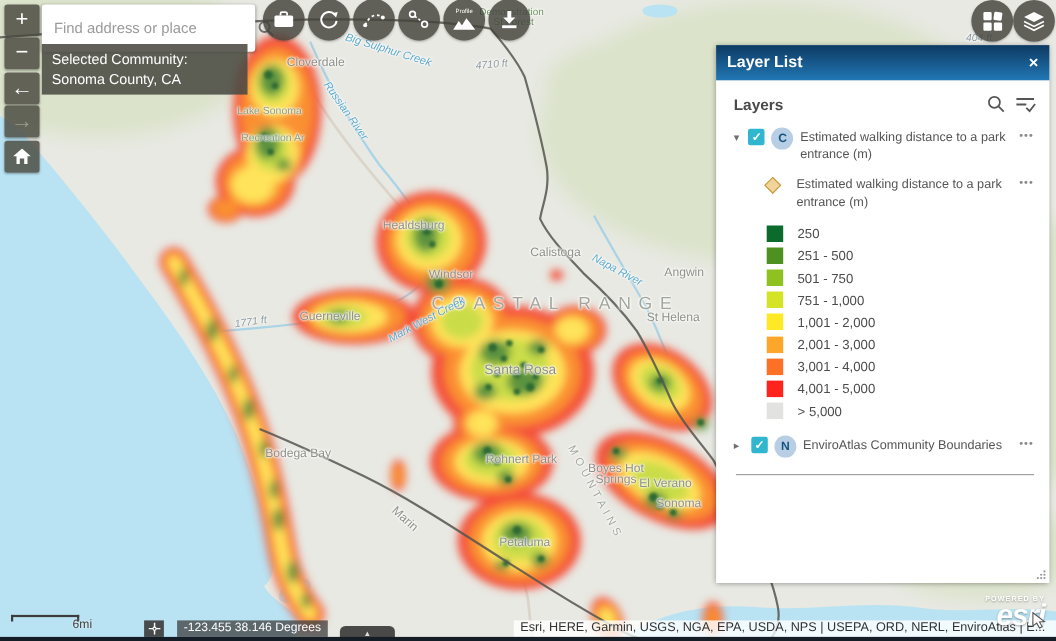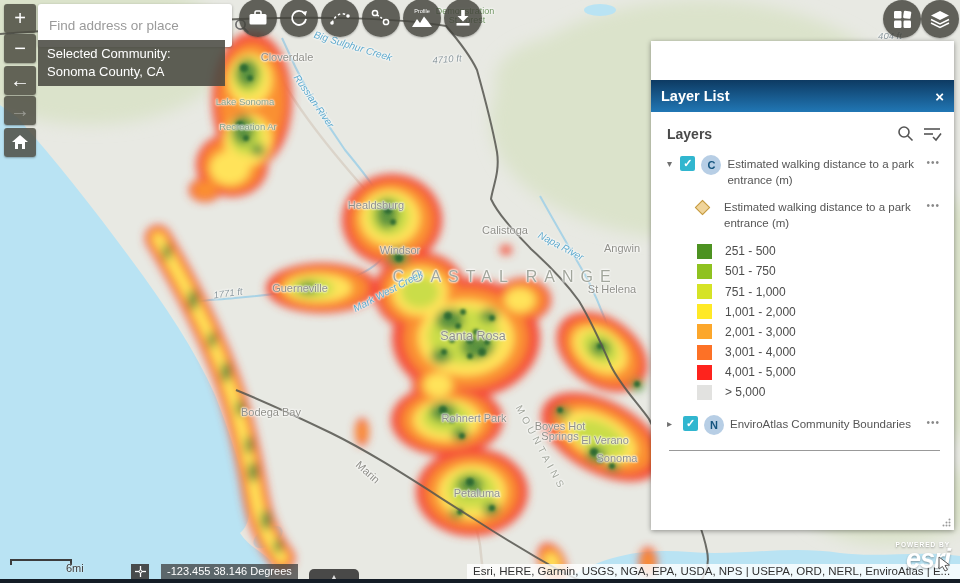--- a/index.html
+++ b/index.html
@@ -41,21 +41,21 @@
   
   .circ { position:absolute; top:-1px; width:38px; height:38px; border-radius:50%; background:rgba(66,66,58,.82);
           display:flex; flex-direction:column; align-items:center; justify-content:center; cursor:pointer;
           box-shadow:0 1px 2px rgba(0,0,0,.25); }
   .circ .plabel { color:#fff; font-size:5.5px; margin-bottom:1px; }
 
   
   .panel { position:absolute; left:651px; top:41px; width:303px; height:489px; background:#fff;
            box-shadow:0 1px 5px rgba(0,0,0,.4); }
   .panel-header { height:29px; background:linear-gradient(#0d3a62,#2177b5); color:#fff; display:flex;
-                  align-items:center; padding:16px 10px; font-size:14.5px; font-weight:bold;margin-top:39px; }
+                  align-items:center; padding:16px 10px; font-size:14.5px; font-weight:bold; }
   .panel-close { margin-left:auto; font-size:15px; font-weight:bold; cursor:pointer; }
   .panel-body { padding:13px 12px 0 16px; font-size:11.5px; color:#555; }
   .layers-row { display:flex; align-items:center; margin-bottom:13px; }
   .layers-title { font-size:14px; font-weight:bold; color:#4a4a4a; }
   .layers-icons { margin-left:auto; display:flex; gap:9px; }
   .layer-row { display:flex; align-items:flex-start; gap:6px; margin-bottom:8px; position:relative; padding-right:24px; }
   .exp { width:10px; color:#707070; font-size:10px; margin-top:3px; cursor:pointer; }
   .checkbox { width:15px; height:15px; min-width:15px; background:#31b6cf; border-radius:2px; color:#fff;
               font-size:11px; font-weight:bold; display:flex; align-items:center; justify-content:center;
               margin-top:1px; cursor:pointer; }
@@ -274,21 +274,21 @@
       <g fill="none" stroke="#55554f" stroke-width="2" opacity=".85">
         <path d="M0,34 C80,28 160,22 240,19 C320,16 400,18 446,26 C458,40 470,55 477,70 C484,95 492,125 497,152 C500,172 493,186 491,199 C499,216 516,233 531,249 C551,267 566,283 579,301 C591,321 601,343 611,366 C621,386 636,401 649,419 C659,439 670,460 683,484 C693,507 703,530 707,551 C710,566 705,576 699,583"></path>
         <path d="M236,390 C270,404 300,418 331,433 C378,456 426,489 474,519 C505,539 535,557 562,572 C573,578 582,581 590,583"></path>
       </g>
     </svg>
 
     <span class="mlabel" style="left:287px; top:57px;">Cloverdale</span>
     <span class="mlabel lake" style="left:245px; top:101px;">Lake Sonoma</span>
     <span class="mlabel lake" style="left:248px; top:126px;">Recreation Ar</span>
     <span class="mlabel" style="left:376px; top:205px;">Healdsburg</span>
-    <span class="mlabel" style="left:400px; top:250px;">Windsor</span>
+    <span class="mlabel" style="left:410px; top:250px;">Windsor</span>
     <span class="mlabel" style="left:300px; top:288px;">Guerneville</span>
     <span class="mlabel" style="left:505px; top:230px;">Calistoga</span>
     <span class="mlabel" style="left:622px; top:248px;">Angwin</span>
     <span class="mlabel" style="left:612px; top:289px;">St Helena</span>
     <span class="mlabel big" style="left:473px; top:336px;">Santa Rosa</span>
     <span class="mlabel" style="left:474px; top:418px;">Rohnert Park</span>
     <span class="mlabel" style="left:560px; top:426px;">Boyes Hot</span>
     <span class="mlabel" style="left:560px; top:436px;">Springs</span>
     <span class="mlabel" style="left:605px; top:440px;">El Verano</span>
     <span class="mlabel" style="left:617px; top:458px;">Sonoma</span>
@@ -429,20 +429,24 @@
       </div>
 
       <div class="sub-row">
         <span class="diamond"></span>
         <span class="lname" style="max-width:190px;">Estimated walking distance to a park entrance (m)</span>
         <span class="dots">•••</span>
       </div>
 
       <div class="legend">
         <div class="legend-row">
+            <span class="swatch" style="background-color: rgb(10, 107, 45);"></span>
+            <span>250</span>
+          </div>
+        <div class="legend-row">
             <span class="swatch" style="background-color: rgb(77, 146, 33);"></span>
             <span>251 - 500</span>
           </div>
         <div class="legend-row">
             <span class="swatch" style="background-color: rgb(143, 194, 32);"></span>
             <span>501 - 750</span>
           </div>
         <div class="legend-row">
             <span class="swatch" style="background-color: rgb(213, 227, 38);"></span>
             <span>751 - 1,000</span>

